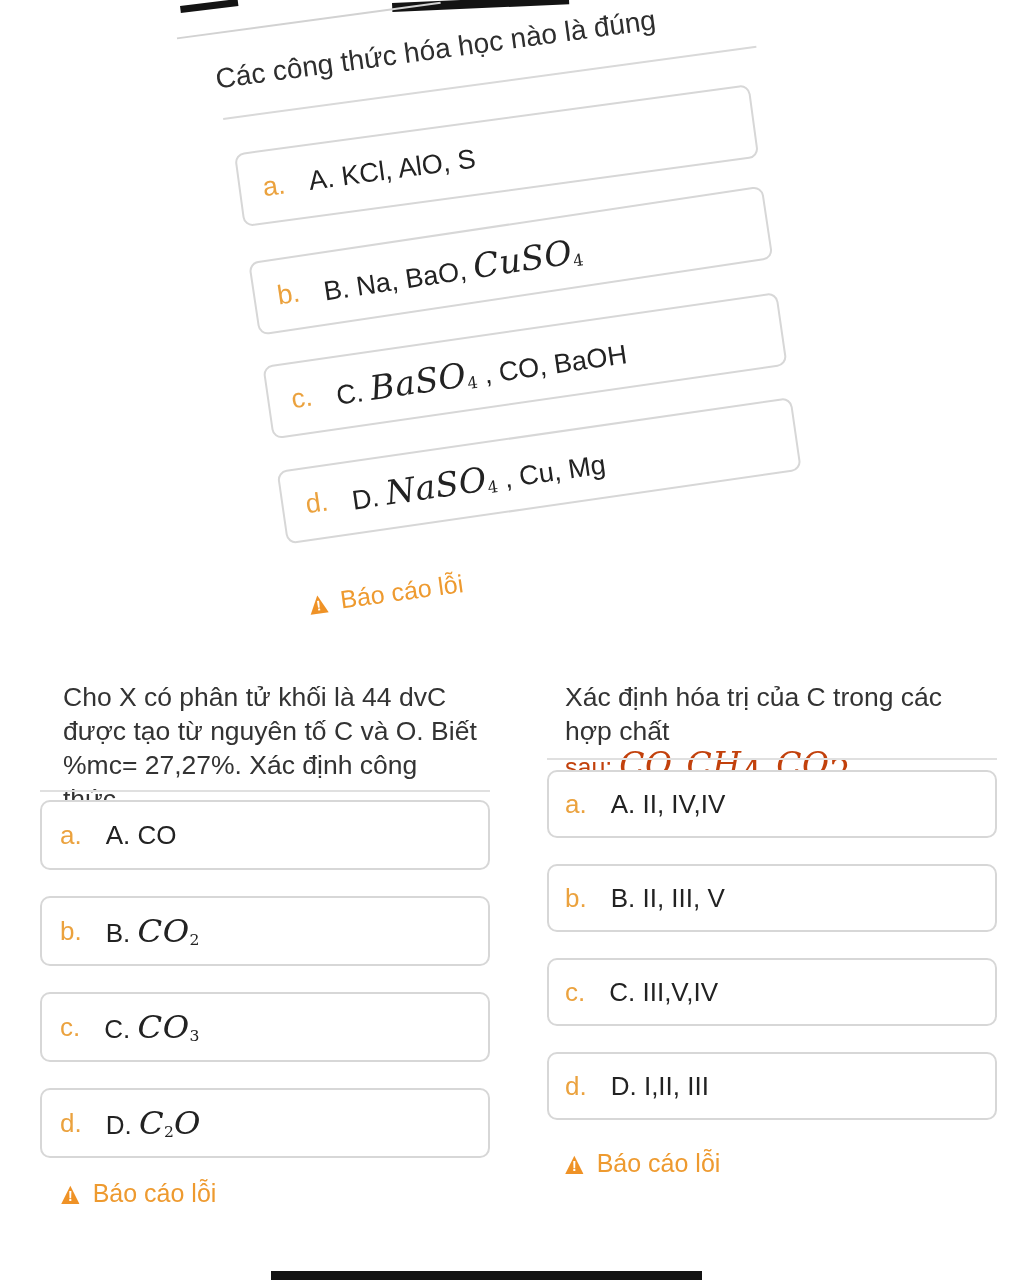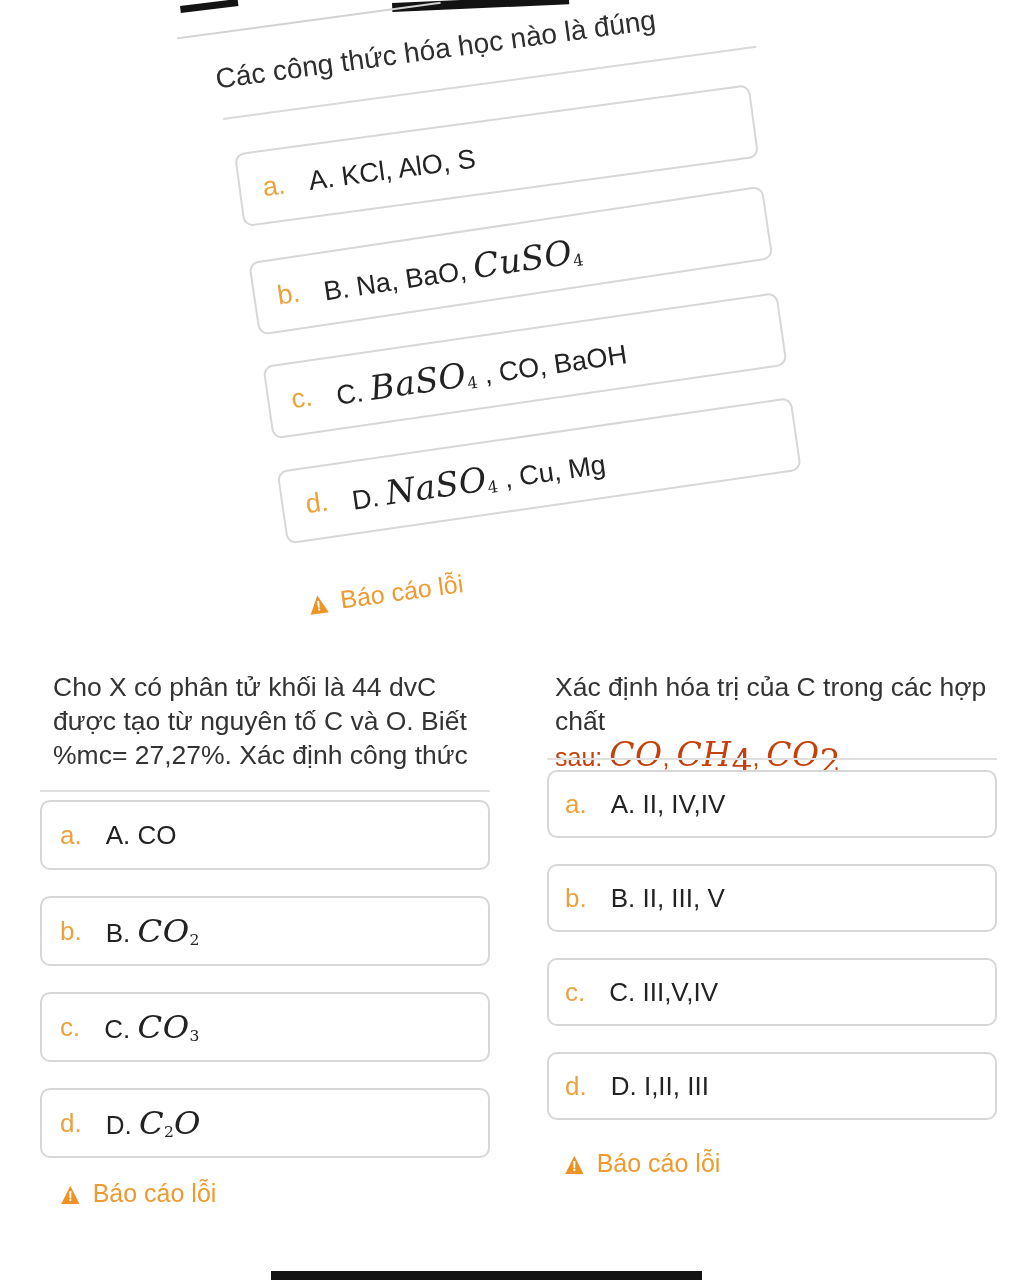--- a/index.html
+++ b/index.html
@@ -37,21 +37,21 @@
   .q1 .options{position:absolute;left:6px;top:45px;width:522px;}
   .q1 .opt-box{position:absolute;left:0;width:520px;height:74px;font-size:27px;padding-left:22px;}
   .q1 .opt-box:nth-child(1){top:0;}
   .q1 .opt-box:nth-child(2){top:106px;transform:rotate(-.8deg);}
   .q1 .opt-box:nth-child(3){top:212px;transform:rotate(-.5deg);}
   .q1 .opt-box:nth-child(4){top:318px;transform:rotate(-.5deg);}
   .q1 .report{position:absolute;left:14px;top:486px;}
 
   
   .q2{position:absolute;left:45px;top:662px;width:450px;}
-  .q-title{margin:8px;font-size:26.5px;color:#333333;line-height:34px;}
+  .q-title{margin:18px;font-size:26.5px;color:#333333;line-height:34px;}
   .q2 .divider{left:-5px;top:128px;width:450px;}
   .q2 .options{position:absolute;left:-5px;top:138px;width:450px;}
   .q2 .opt-box{width:450px;height:70px;font-size:26px;padding-left:18px;margin-bottom:26px;}
   .q2 .report{position:absolute;left:10px;top:516px;}
 
   
   .q3{position:absolute;left:547px;top:662px;width:460px;}
   .q3 .title-line2{font-size:25px;color:#c2410c;}
   .q3 .title-line2 .math{font-size:1.32em;}
   .q3 .divider{left:0;top:96px;width:450px;}

